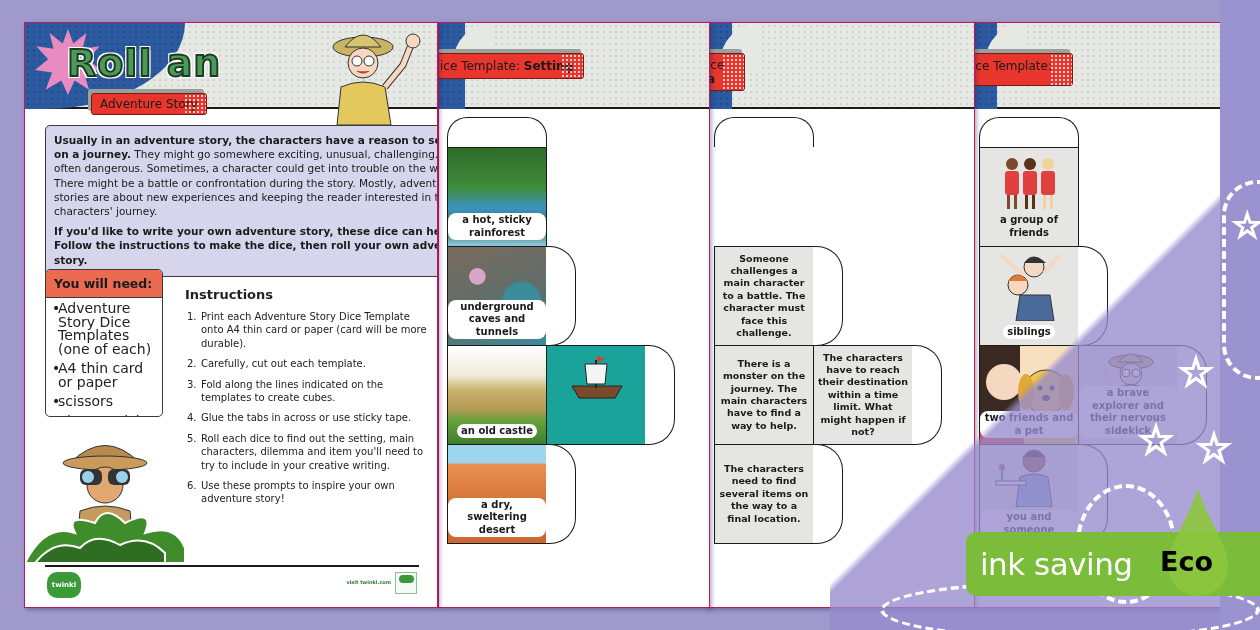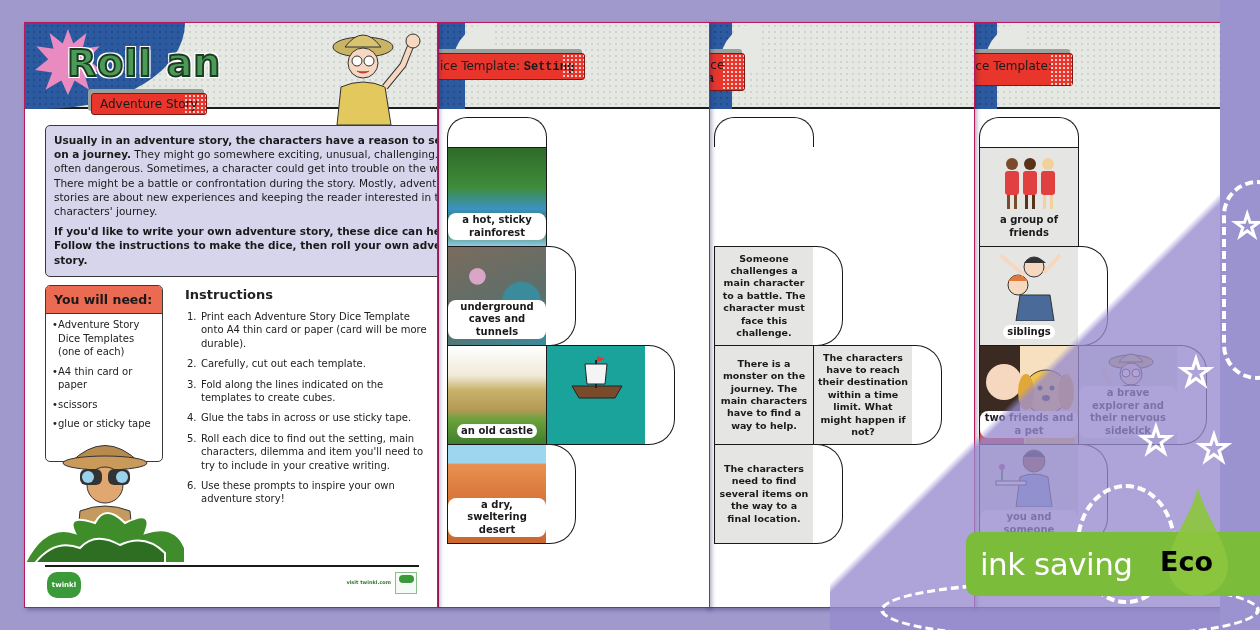--- a/index.html
+++ b/index.html
@@ -36,21 +36,21 @@
   .tpl-header .blue::after{
     content:""; position:absolute; left:14px; top:0; width:40px; height:50px;
     background:#e6e8e4; border-radius: 40px 0 0 0;
   }
   .red-tab {
     position: absolute; background: #e8362d; color: #1a1a1a;
     border: 1px solid #7a1a16; border-radius: 3px;
     font-size: 12px; padding: 4px 8px; white-space: nowrap;
     box-shadow: -3px -4px 0 #9aa09a;
   }
-  .red-tab b { font-weight: bold; font-family: Liberation Mono, monospace; }
+  .red-tab b { font-weight: bold; }
   .red-tab::after {
     content: ""; position: absolute; right: 0; top: 0; bottom: 0; width: 22px;
     background-image: radial-gradient(#ffffff 1px, transparent 1.3px);
     background-size: 4px 4px; opacity: .75;
   }
 
   
   #page1 { left: 24px; width: 414px; z-index: 4; }
   .starburst {
     position: absolute; left: 10px; top: 6px; width: 66px; height: 66px;
@@ -69,28 +69,28 @@
     position: absolute; left: 290px; top: 2px; width: 110px; height: 100px;
   }
   .intro-box {
     position: absolute; left: 20px; top: 102px; width: 438px; height: 152px;
     background: #d7d5ec; border: 1px solid #3a3a3a; border-radius: 5px;
     padding: 7px 8px; font-size: 10.5px; line-height: 14.2px; color: #1a1a1a;
   }
   .intro-box p + p { margin-top: 6px; }
   .intro-box b { font-weight: bold; }
   .need-box {
-    position: absolute; left: 20px; top: 262px; width: 118px; height: 177px;
+    position: absolute; left: 20px; top: 246px; width: 118px; height: 148px;
     border: 1px solid #3a3a3a; border-radius: 5px; overflow: hidden;
   }
   .need-title {
     background: #ea6a52; color: #1a1a1a; font-weight: bold; font-size: 12.5px;
     padding: 6px 8px; border-bottom: 1px solid #3a3a3a;
   }
-  .need-list { list-style: none; padding: 4px 6px; font-size: 10px; line-height: 13.5px; color:#222; }
+  .need-list { list-style: none; padding: 4px 6px; font-size: 14px; line-height: 13.5px; color:#222; }
   .need-list li { margin-bottom: 6px; padding-left: 6px; position: relative; }
   .need-list li::before { content: "•"; position: absolute; left: 0; }
   .instr-title {
     position: absolute; left: 160px; top: 264px; font-weight: bold; font-size: 13px; color: #222;
   }
   .instr-list {
     position: absolute; left: 162px; top: 287px; width: 240px;
     list-style: none; font-size: 10px; line-height: 13.4px; color: #222;
   }
   .instr-list li { display: flex; margin-bottom: 7px; }

